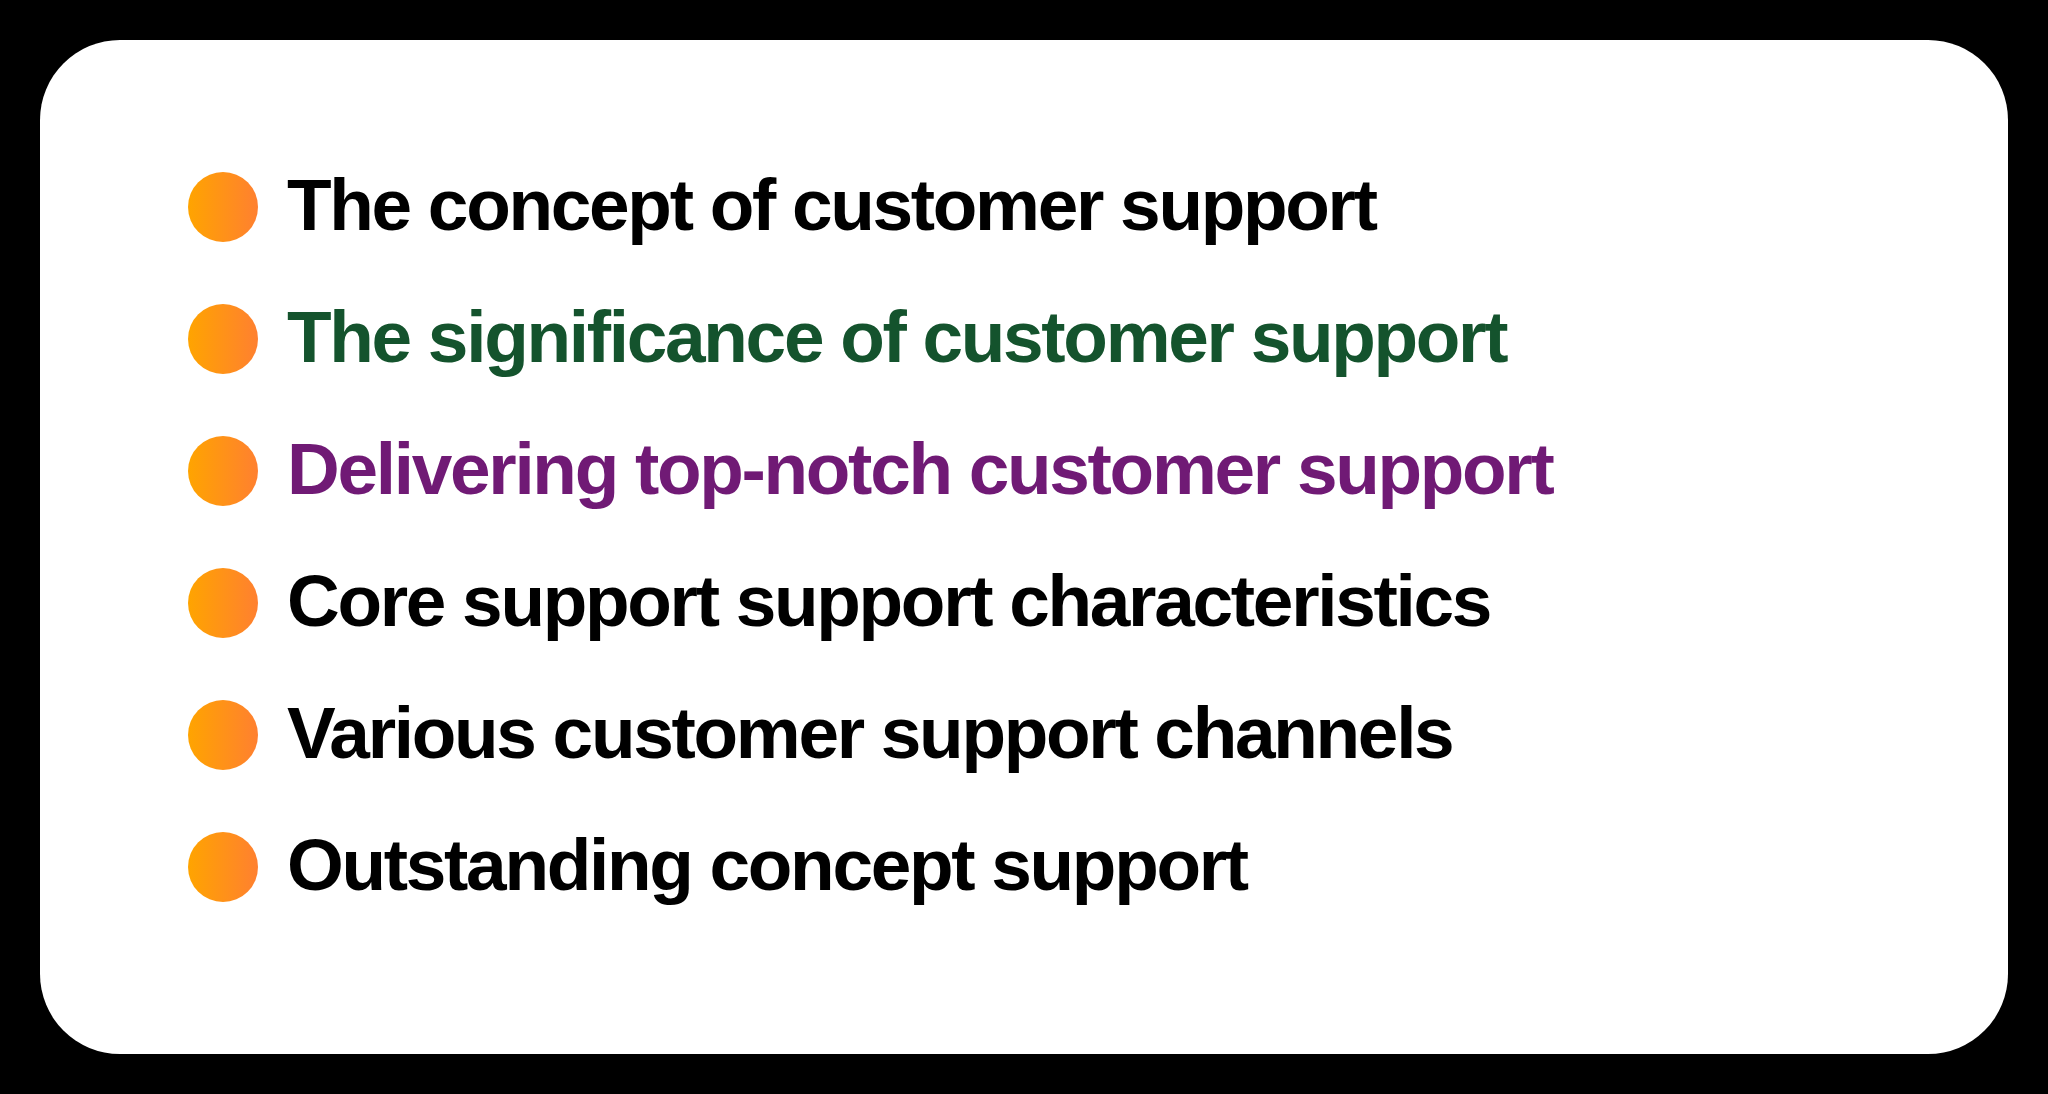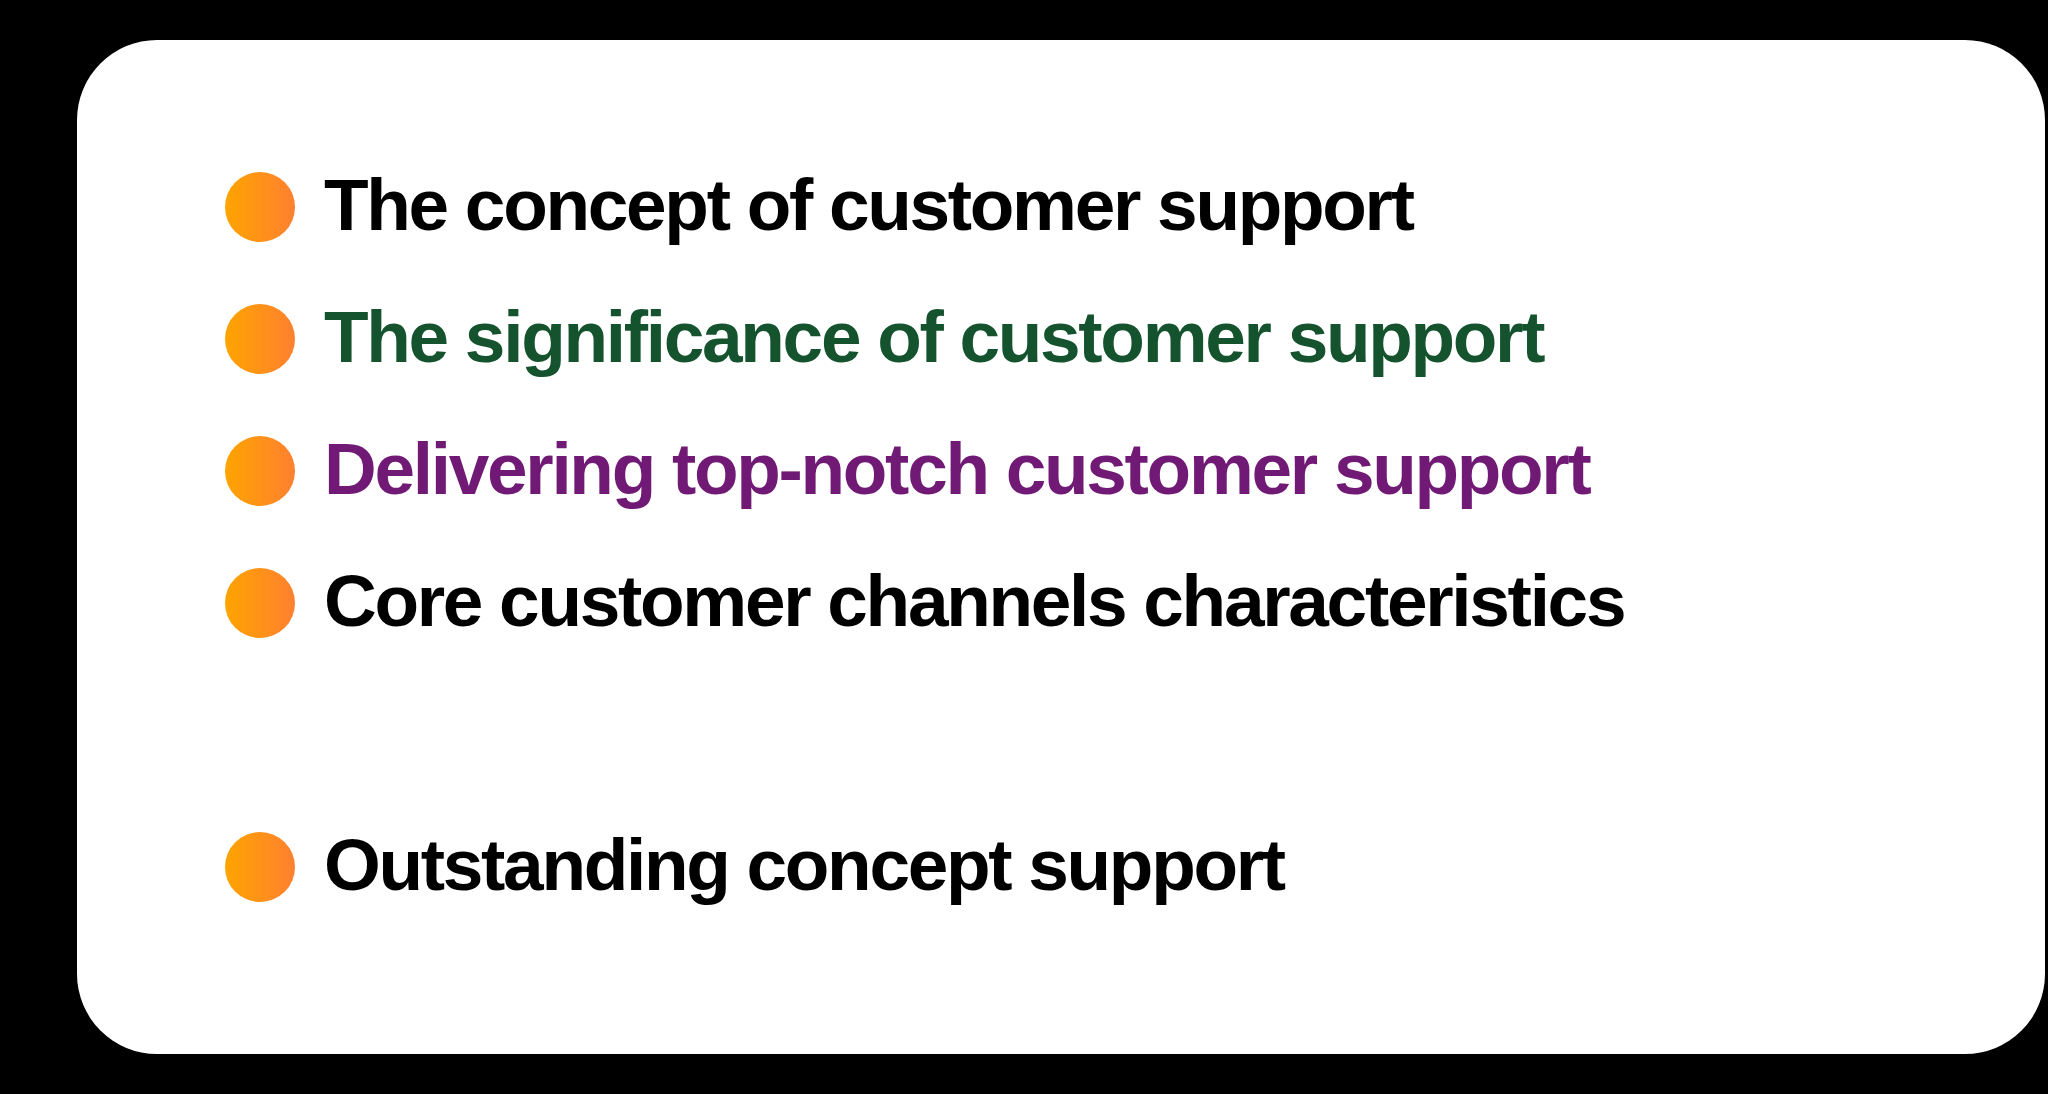--- a/index.html
+++ b/index.html
@@ -51,36 +51,40 @@
       color: #000000;
       white-space: nowrap;
       line-height: 70px;
       position: relative;
       top: -2px;
     }
   </style>
 </head>
 <body style="background: rgb(0, 0, 0);">
 
-<div class="card" style="background: rgb(255, 255, 255); margin-left: 37px;">
+<div class="card" style="background: rgb(255, 255, 255);">
   <ul class="list">
     <li class="row" style="top:132px">
       <span class="bullet" style="background: linear-gradient(90deg, rgb(255, 164, 0) 0%, rgb(255, 128, 48) 100%);"></span>
       <span class="label" style="color: rgb(0, 0, 0);">The concept of customer support</span>
     </li>
     <li class="row" style="top:264px">
       <span class="bullet" style="background: linear-gradient(90deg, rgb(255, 164, 0) 0%, rgb(255, 128, 48) 100%);"></span>
       <span class="label" style="color: #14532d;">The significance of customer support</span>
     </li>
     <li class="row" style="top:396px">
       <span class="bullet" style="background: linear-gradient(90deg, rgb(255, 164, 0) 0%, rgb(255, 128, 48) 100%);"></span>
       <span class="label" style="color: #701a75;">Delivering top-notch customer support</span>
     </li>
     <li class="row" style="top:528px">
       <span class="bullet" style="background: linear-gradient(90deg, rgb(255, 164, 0) 0%, rgb(255, 128, 48) 100%);"></span>
-      <span class="label" style="color: rgb(0, 0, 0);">Core customer channels characteristics</span>
+      <span class="label" style="color: rgb(0, 0, 0);">Core support support characteristics</span>
+    </li>
+    <li class="row" style="top:660px">
+      <span class="bullet" style="background: linear-gradient(90deg, rgb(255, 164, 0) 0%, rgb(255, 128, 48) 100%);"></span>
+      <span class="label" style="color: rgb(0, 0, 0);">Various customer support channels</span>
     </li>
     <li class="row" style="top:792px">
       <span class="bullet" style="background: linear-gradient(90deg, rgb(255, 164, 0) 0%, rgb(255, 128, 48) 100%);"></span>
       <span class="label" style="color: rgb(0, 0, 0);">Outstanding concept support</span>
     </li>
   </ul>
 </div>
 
 </body></html>

